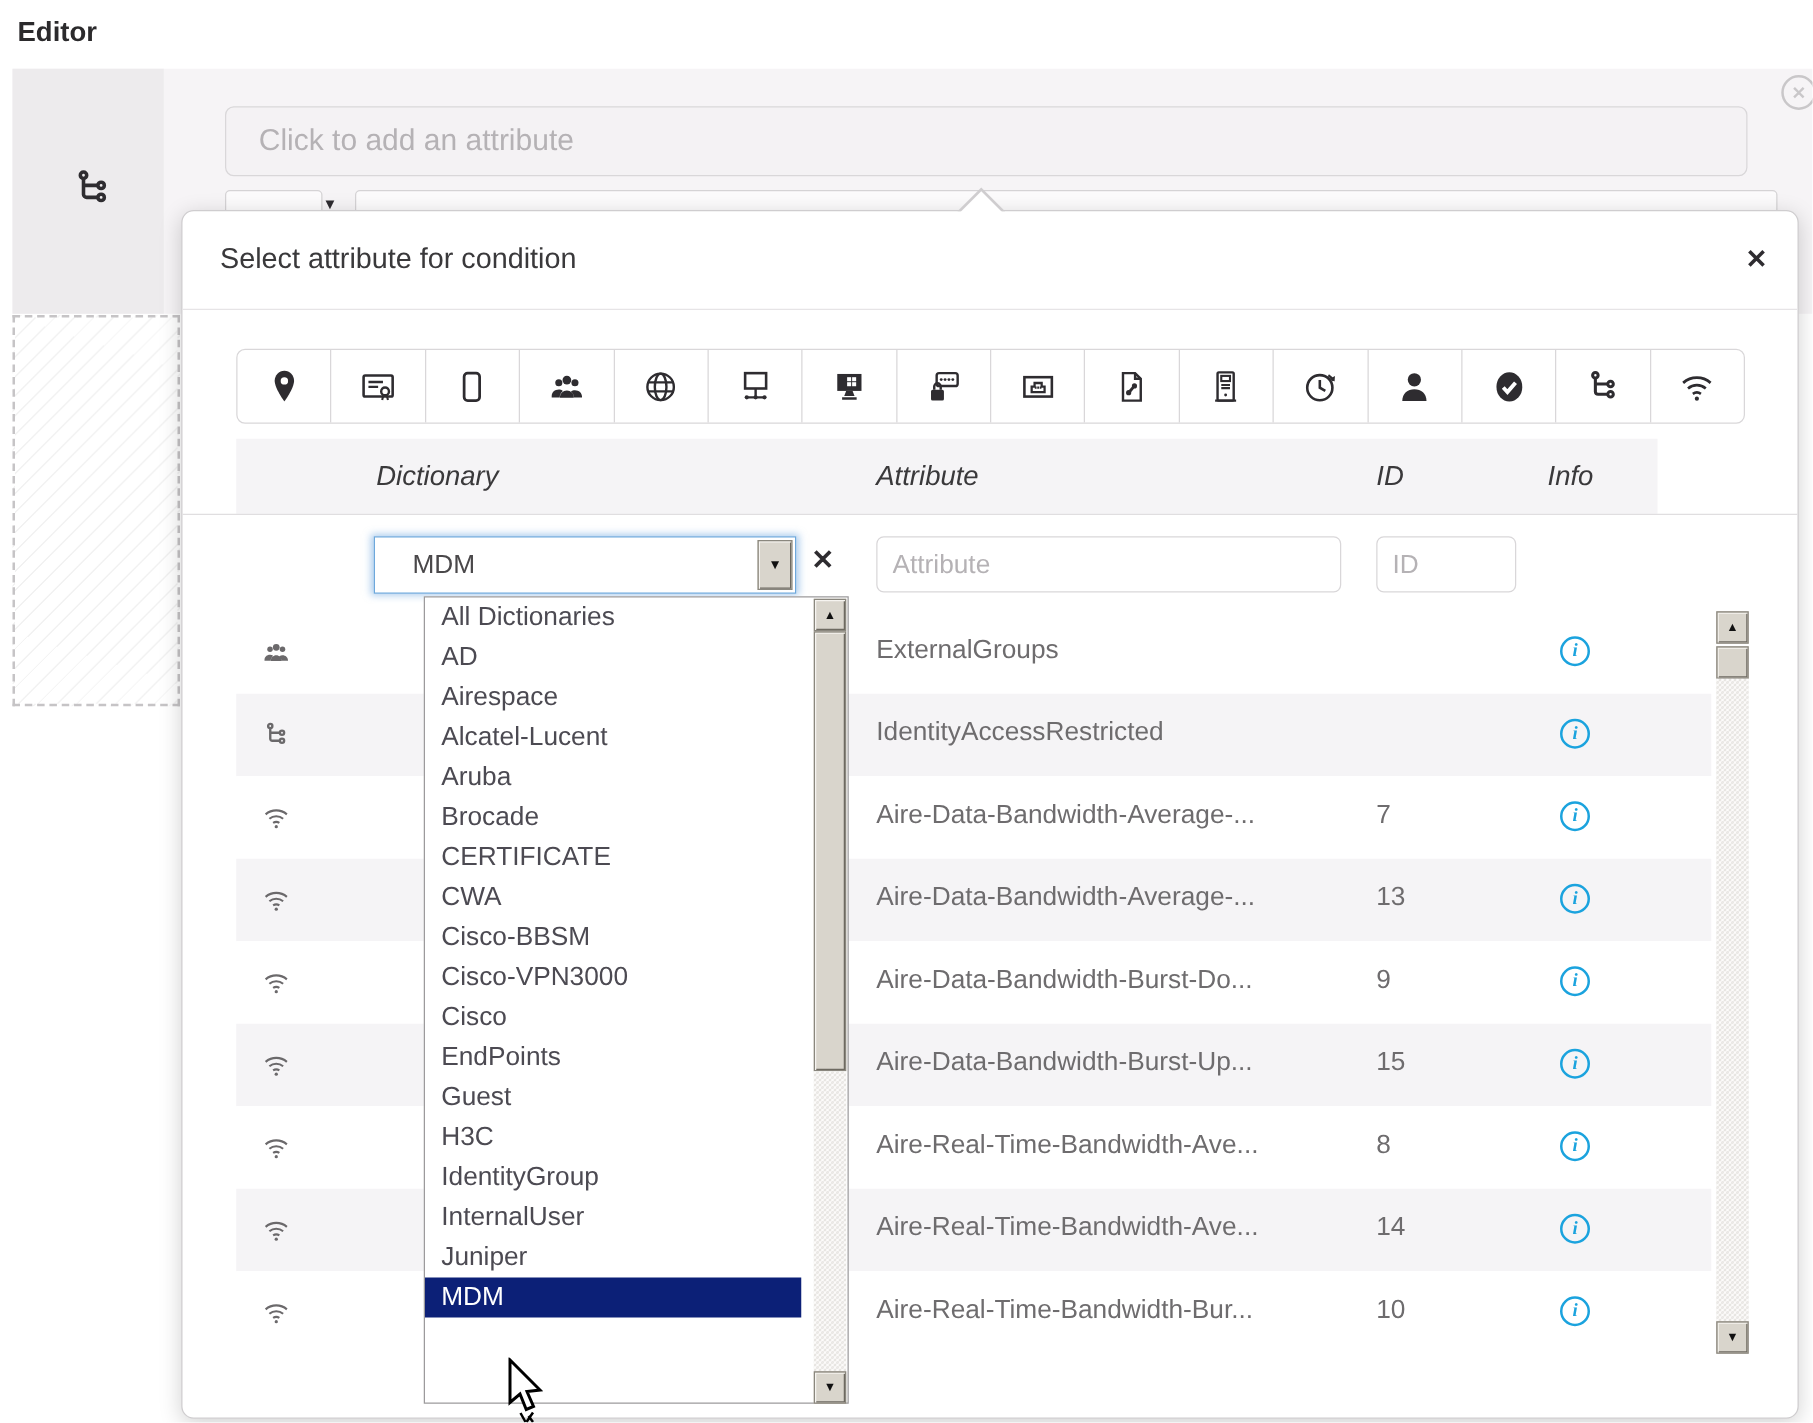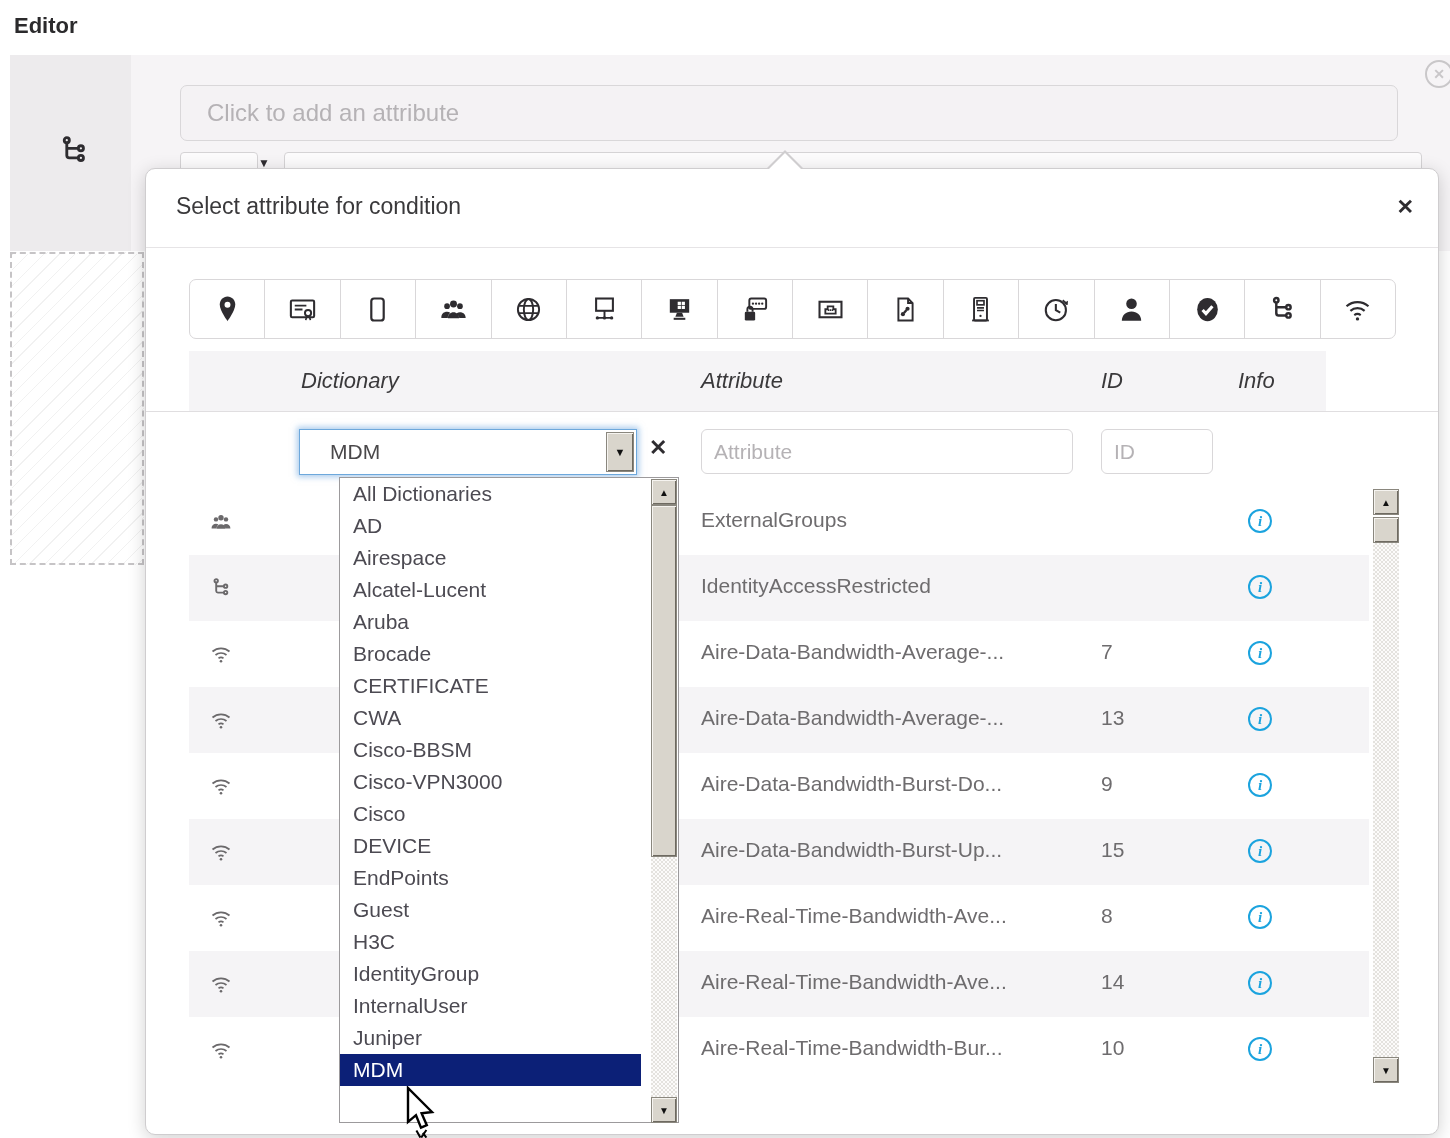--- a/index.html
+++ b/index.html
@@ -433,21 +433,20 @@
     <div class="dd-item">AD</div>
     <div class="dd-item">Airespace</div>
     <div class="dd-item">Alcatel-Lucent</div>
     <div class="dd-item">Aruba</div>
     <div class="dd-item">Brocade</div>
     <div class="dd-item">CERTIFICATE</div>
     <div class="dd-item">CWA</div>
     <div class="dd-item">Cisco-BBSM</div>
     <div class="dd-item">Cisco-VPN3000</div>
     <div class="dd-item">Cisco</div>
-    <div class="dd-item">DEVICE</div>
     <div class="dd-item">EndPoints</div>
     <div class="dd-item">Guest</div>
     <div class="dd-item">H3C</div>
     <div class="dd-item">IdentityGroup</div>
     <div class="dd-item">InternalUser</div>
     <div class="dd-item">Juniper</div>
     <div class="dd-item selected">MDM</div>
 
     <div class="dd-scrollbar">
       <div class="sbtn" style="top:0;">

